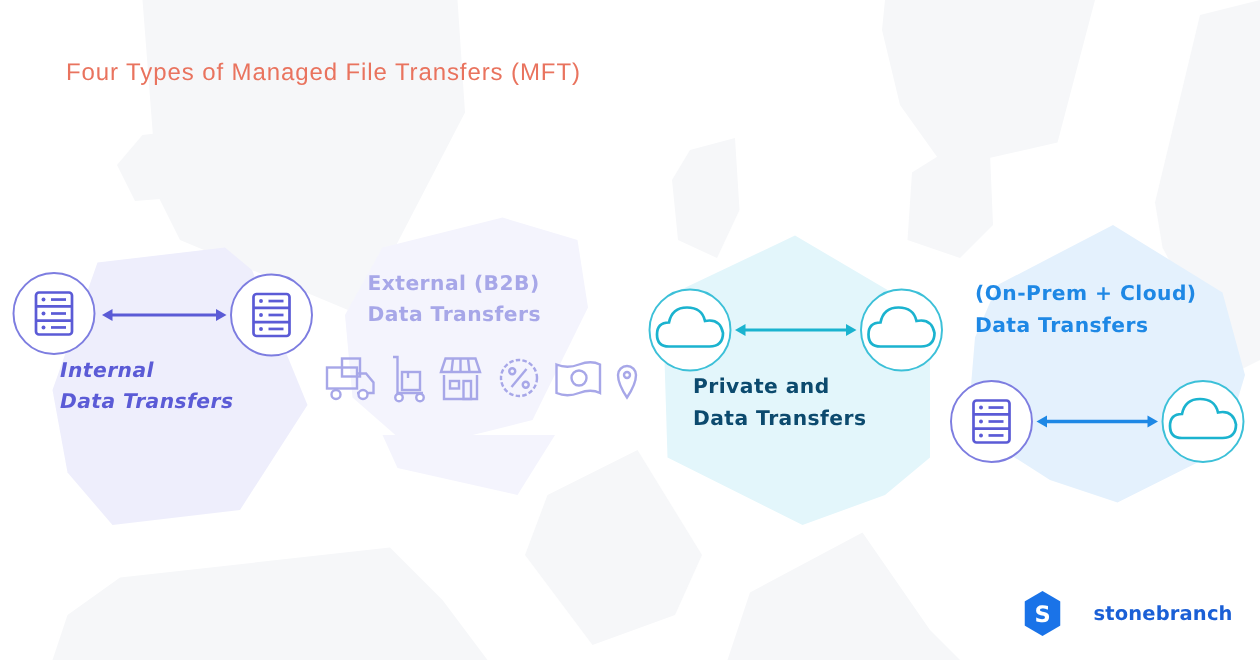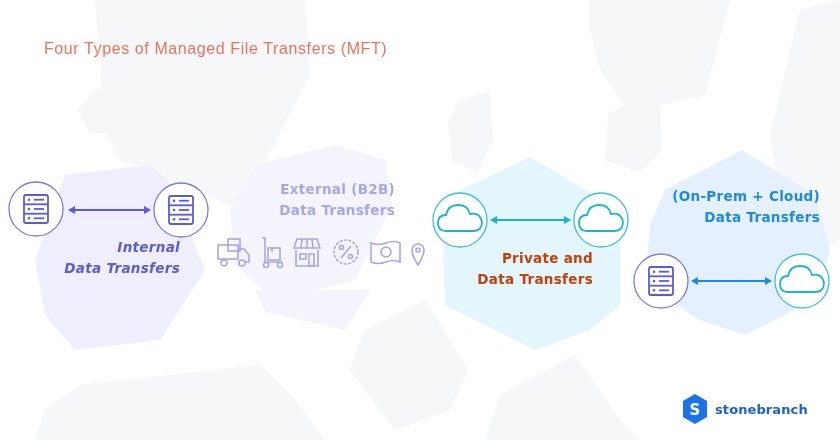--- a/index.html
+++ b/index.html
@@ -1,25 +1,25 @@
 <!DOCTYPE html>
 <html><head>
 <meta charset="utf-8">
 <style>
   html, body { margin:0; padding:0; }
   body { width:840px; height:440px; overflow:hidden; background:#ffffff; position:relative; font-family:"DejaVu Sans", sans-serif; }
   .bg { position:absolute; left:0; top:0; width:840px; height:440px; }
   .title { position:absolute; left:44px; top:40px; font-family:"Liberation Sans", sans-serif; font-size:16px; letter-spacing:0.6px; color:#e9735e; white-space:nowrap; }
-  .label { position:absolute; text-align:right; font-family:"DejaVu Sans", sans-serif; font-size:13.5px; font-weight:bold; line-height:21px; white-space:nowrap; letter-spacing:0.3px; }
+  .label { position:absolute; text-align:left; font-family:"DejaVu Sans", sans-serif; font-size:13.5px; font-weight:bold; line-height:21px; white-space:nowrap; letter-spacing:0.3px; }
   .lbl-internal { left:40px; top:237px; width:140px; color:#5b5bd6;font-style:italic; }
   .lbl-external { left:245px; top:179px; width:150px; color:#a7a7e8; }
-  .lbl-cloud { left:443px; top:248px; width:150px; color:#c2410c; }
+  .lbl-cloud { left:462px; top:248px; width:150px; color:#0c4a6e; }
   .lbl-hybrid { left:650px; top:186px; width:170px; color:#1e88e5; }
   .logo { position:absolute; left:683px; top:394px; display:flex; align-items:center; }
-  .logo-text { margin-left:8px; font-family:"DejaVu Sans", sans-serif; font-size:13px; font-weight:bold; color:#1a5fd6; letter-spacing:0.1px; }
+  .logo-text { margin-left:22px; font-family:"DejaVu Sans", sans-serif; font-size:13px; font-weight:bold; color:#1a5fd6; letter-spacing:0.1px; }
   svg text { font-family:"DejaVu Sans", sans-serif; }
 </style>
 </head>
 <body>
 
 <svg class="bg" viewBox="0 0 840 440" xmlns="http://www.w3.org/2000/svg">
   <g fill="#f6f7f9">
     <path d="M95,0 L305,0 L310,75 L240,210 L120,160 L105,130 Z"></path>
     <path d="M590,0 L730,0 L705,95 L630,112 L600,70 L588,20 Z"></path>
     <path d="M800,10 L840,0 L840,240 L820,250 L775,165 L770,135 Z"></path>

